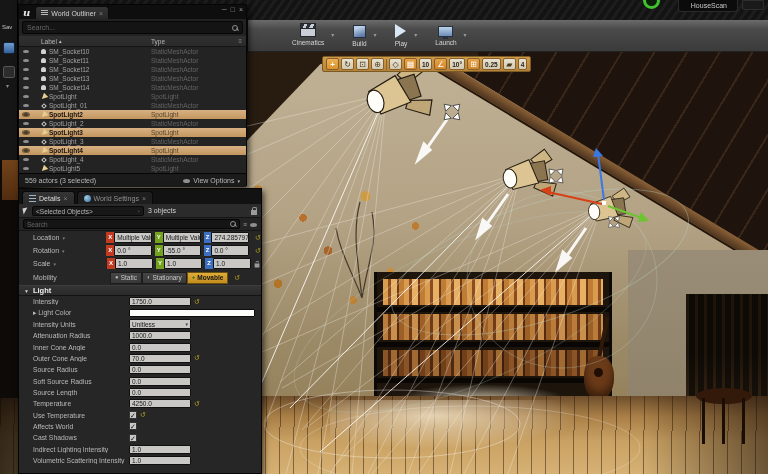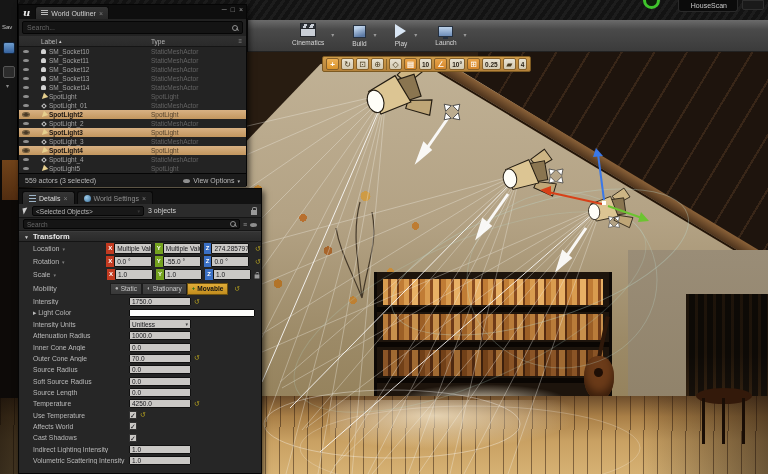--- a/index.html
+++ b/index.html
@@ -567,24 +567,20 @@
     </div>
     <div class="dt-search">
       <span class="dsin">
         <span>Search</span>
         <span class="mag"></span>
       </span>
       <span class="mini">≡</span>
       <span class="mini"><span class="eyeic"></span></span>
     </div>
 
-    <div class="sect">
-      <span class="car">▼</span>
-      <span class="stl">Transform</span>
-    </div>
 
     <div class="trow">
       <span class="tlab">
           <span>Location</span>
           <span class="tcaret">▾</span>
         </span>
       <span class="axis axx">X</span>
       <span class="vbox tv">Multiple Valu</span>
       <span class="axis axy">Y</span>
       <span class="vbox tv">Multiple Valu</span>
@@ -630,20 +626,24 @@
             <span class="mlab">Stationary</span>
           </span>
           <span class="mbtn sel">
             <span class="mico">+</span>
             <span class="mlab">Movable</span>
           </span>
         </span>
       <span class="rst">↺</span>
     </div>
 
+    <div class="sect">
+      <span class="car">▼</span>
+      <span class="stl">Light</span>
+    </div>
     <div id="light-rows">
         <div class="lrow">
           <span class="llab">Intensity</span>
           <span class="vbox lv">1750.0</span>
           <span class="rst">↺</span>
         </div>
         <div class="lrow">
           <span class="llab">▸ Light Color</span>
           <span class="colorbar"></span>
         </div>

